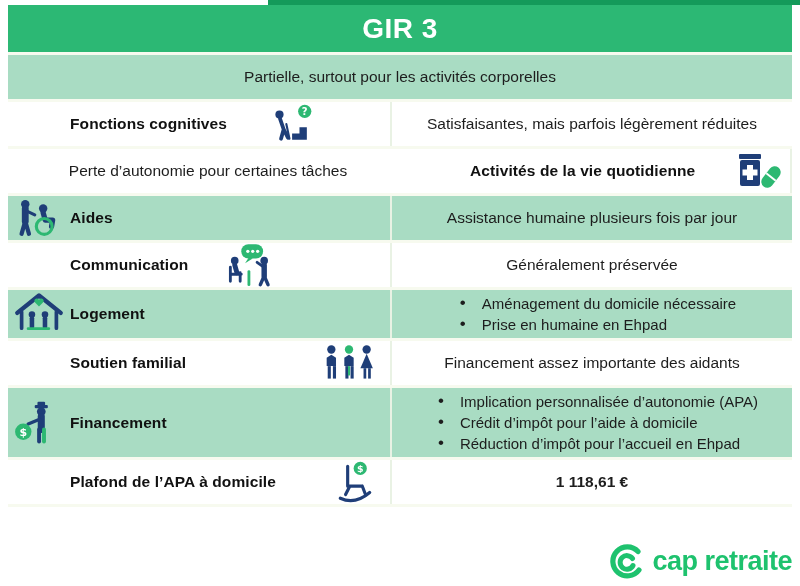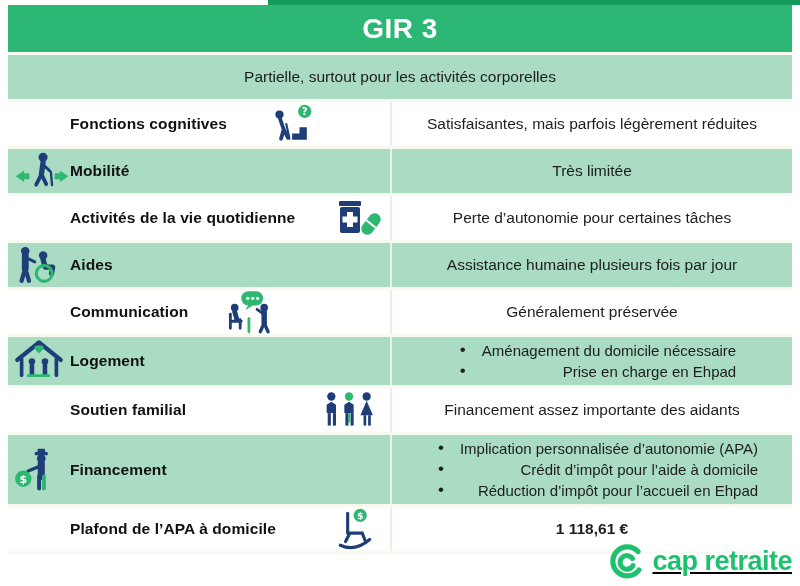--- a/index.html
+++ b/index.html
@@ -35,27 +35,27 @@
   .icon-right .icon{display:flex;align-items:center;}
   .icon-gap-md{margin-left:38px;}
   .icon-push{margin-left:auto;margin-right:14px;}
   .icon-push-near{margin-left:auto;margin-right:8px;}
   .value{font-size:15.5px;color:#1d1d1d;line-height:20px;}
   .value.bold{font-weight:bold;}
   ul.bullets{
     margin:0;padding:0 6px 0 14px;list-style:none;text-align:left;
   }
   ul.bullets li{
-    font-size:15px;color:#1d1d1d;line-height:21px;position:relative;padding-left:26px;text-align:right;
+    font-size:15px;color:#1d1d1d;line-height:21px;position:relative;padding-left:26px;
   }
   ul.bullets li::before{
     content:"\2022";position:absolute;left:4px;top:-1px;font-size:17px;color:#1d1d1d;
   }
   .logo{
-    position:absolute;right:8px;bottom:8px;display:flex;align-items:center;gap:7px;height:34px;text-decoration:underline;
+    position:absolute;right:8px;bottom:8px;display:flex;align-items:center;gap:7px;height:34px;
   }
   .logo-text{
     color:#1ec26e;font-weight:bold;font-size:27px;letter-spacing:-0.5px;
   }
   .icon svg{display:block;}
   svg text{font-family:"DejaVu Sans",sans-serif;}
 </style>
 </head>
 <body>
 
@@ -85,60 +85,39 @@
           <path d="M19.5 19 L22.5 33" stroke="#1f3e78" stroke-width="2" stroke-linecap="round"></path>
           <path d="M25 34 v-6 h7 v-6 h7 v12 z" fill="#1f3e78"></path>
         </svg>
       </span>
     </div>
     <div class="cell right">
       <span class="value">Satisfaisantes, mais parfois légèrement réduites</span>
     </div>
   </div>
 
-  <div class="row mint">
-    <div class="cell left icon-left">
-      <span class="icon">
-        <svg width="56" height="40" viewBox="0 0 52 38">
-          <polygon points="1,24 9,18.5 9,29.5" fill="#2db872"></polygon>
-          <rect x="9" y="21.2" width="5" height="5.6" fill="#2db872"></rect>
-          <polygon points="51,24 43,18.5 43,29.5" fill="#2db872"></polygon>
-          <rect x="38" y="21.2" width="5" height="5.6" fill="#2db872"></rect>
-          <circle cx="27" cy="6" r="4.3" fill="#1f3e78"></circle>
-          <path d="M27 10.5 L25.5 22" stroke="#1f3e78" stroke-width="5" stroke-linecap="round"></path>
-          <path d="M25.5 22 L20.5 32 M25.5 22 L30 31.5" stroke="#1f3e78" stroke-width="3.6" stroke-linecap="round"></path>
-          <path d="M27.5 13.5 L33.5 19" stroke="#1f3e78" stroke-width="2.8" stroke-linecap="round"></path>
-          <path d="M34.5 20 L35.5 32.5" stroke="#1f3e78" stroke-width="2.2" stroke-linecap="round"></path>
-        </svg>
-      </span>
-      <span class="label">Mobilité</span>
-    </div>
-    <div class="cell right">
-      <span class="value">Très limitée</span>
-    </div>
-  </div>
-
-  <div class="row white">
+
+  <div class="row white">
+    <div class="cell right">
+      <span class="value">Perte d’autonomie pour certaines tâches</span>
+    </div>
     <div class="cell left icon-right">
       <span class="label">Activités de la vie quotidienne</span>
       <span class="icon icon-push-near">
         <svg width="46" height="40" viewBox="0 0 46 38">
           <rect x="3" y="2" width="22" height="5" rx="1" fill="#1f3e78"></rect>
           <rect x="4" y="8" width="20" height="26" rx="2" fill="#1f3e78"></rect>
           <rect x="11" y="13" width="6" height="15" fill="#ffffff"></rect>
           <rect x="6.5" y="17.5" width="15" height="6" fill="#ffffff"></rect>
           <g transform="rotate(38 35 25)">
             <rect x="29" y="13" width="12" height="24" rx="6" fill="#2db872"></rect>
             <path d="M29 25 h12" stroke="#ffffff" stroke-width="2"></path>
           </g>
         </svg>
       </span>
-    </div>
-    <div class="cell right">
-      <span class="value">Perte d’autonomie pour certaines tâches</span>
     </div>
   </div>
 
   <div class="row mint">
     <div class="cell left icon-left">
       <span class="icon">
         <svg width="52" height="40" viewBox="0 0 48 38">
           <circle cx="10" cy="6" r="4" fill="#1f3e78"></circle>
           <path d="M10 10 L10 22" stroke="#1f3e78" stroke-width="6.5" stroke-linecap="round"></path>
           <path d="M10 22 L6.5 34 M10 22 L13.5 34" stroke="#1f3e78" stroke-width="4" stroke-linecap="round"></path>
@@ -193,21 +172,21 @@
           <circle cx="28.5" cy="20.5" r="3" fill="#1f3e78"></circle>
           <path d="M28.5 24 V32" stroke="#1f3e78" stroke-width="4.2" stroke-linecap="round"></path>
           <path d="M13 33.5 H32" stroke="#2db872" stroke-width="2.6" stroke-linecap="round"></path>
         </svg>
       </span>
       <span class="label">Logement</span>
     </div>
     <div class="cell right">
       <ul class="bullets">
         <li>Aménagement du domicile nécessaire</li>
-        <li>Prise en charge en Ehpad</li>
+        <li>Prise en humaine en Ehpad</li>
       </ul>
     </div>
   </div>
 
   <div class="row white">
     <div class="cell left icon-right">
       <span class="label">Soutien familial</span>
       <span class="icon icon-push">
         <svg width="54" height="38" viewBox="0 0 52 36">
           <circle cx="9" cy="5" r="4" fill="#1f3e78"></circle>

